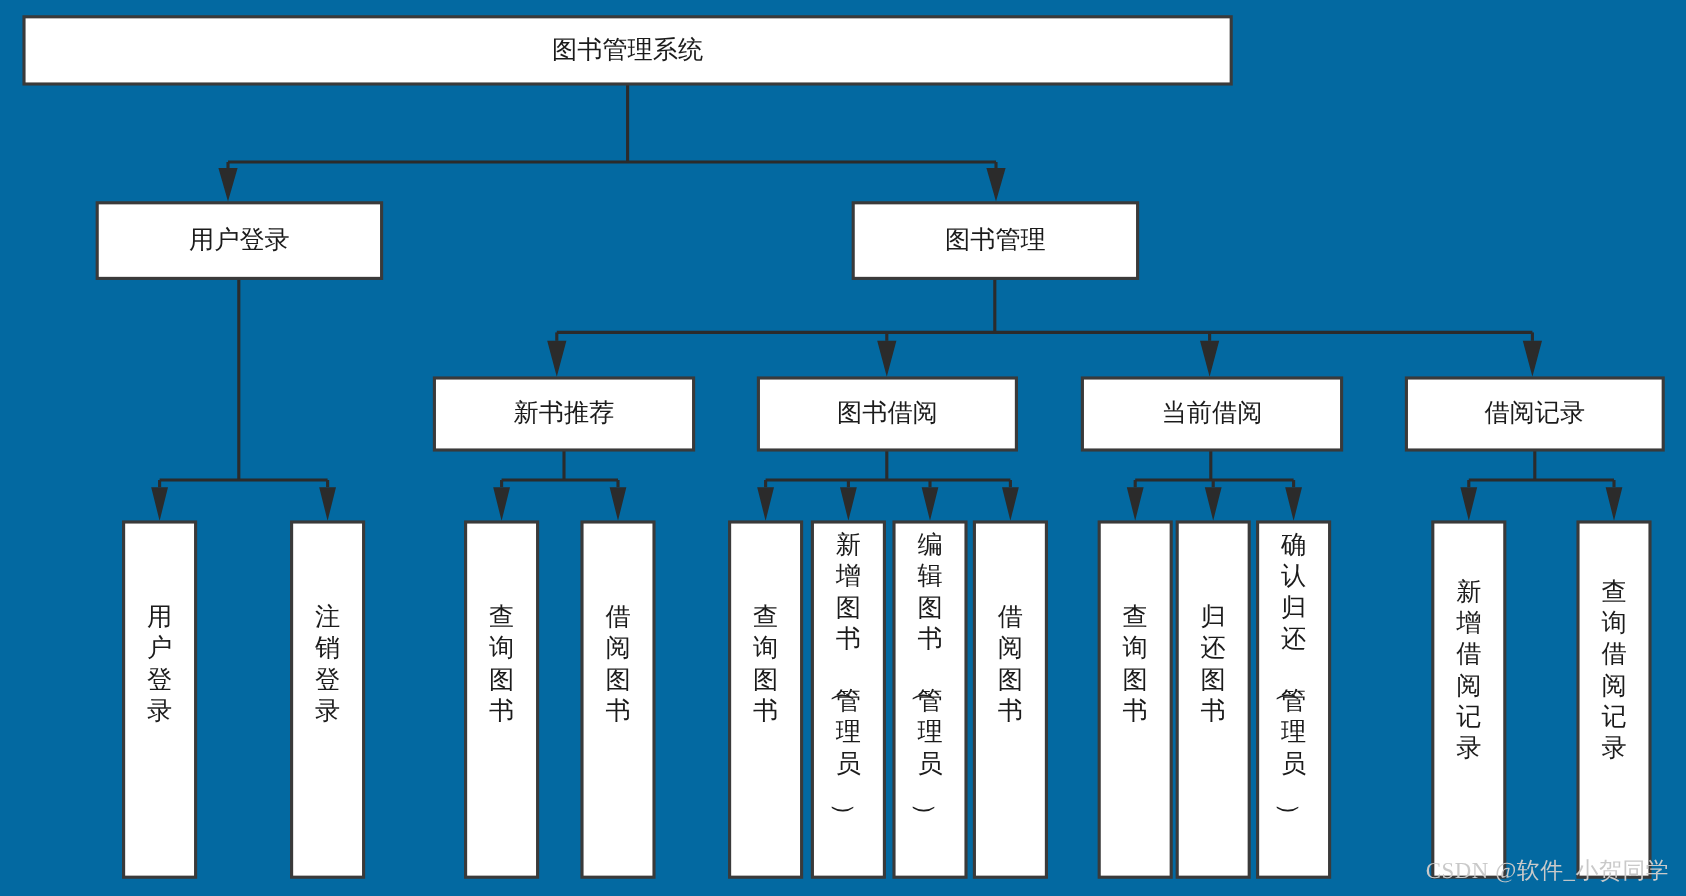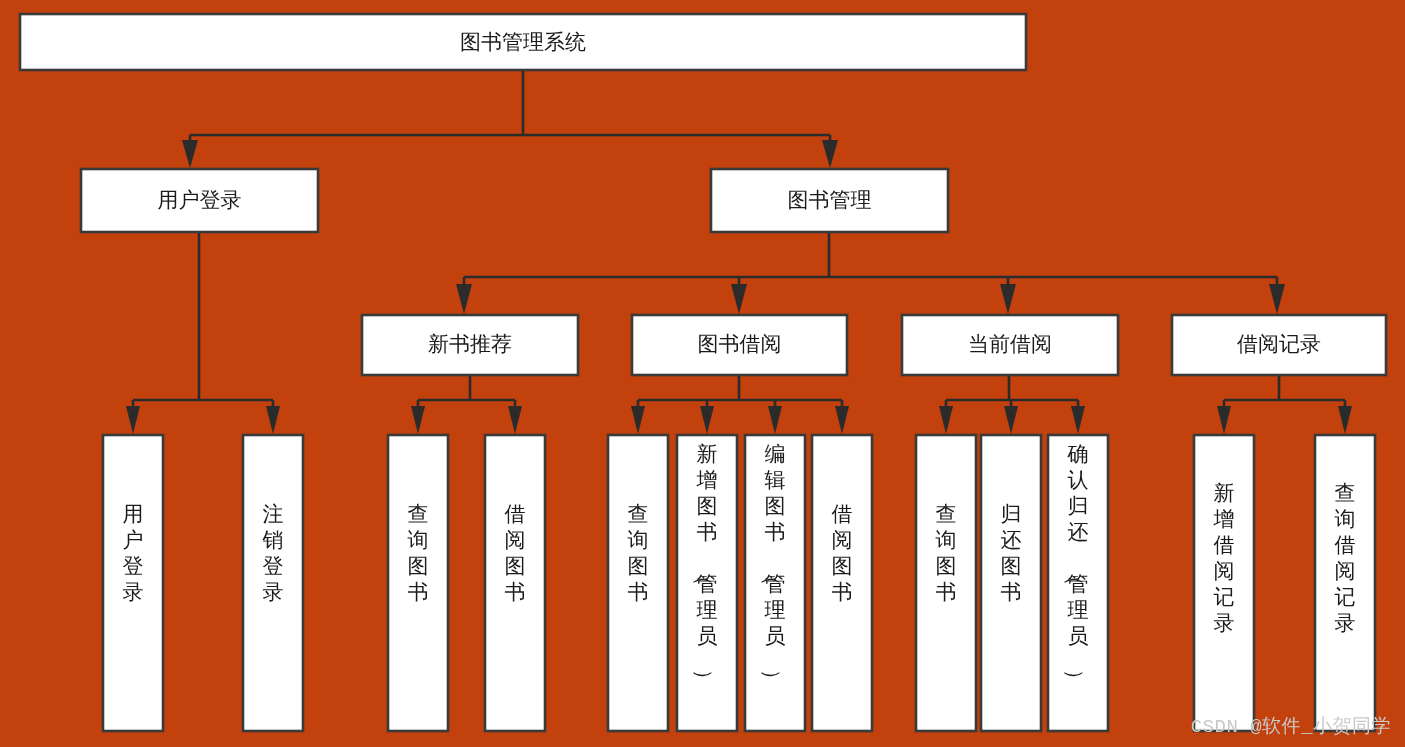--- a/index.html
+++ b/index.html
@@ -11,21 +11,21 @@
   body {
     width: 1405px;
     height: 747px;
     font-family: "Liberation Sans", "DejaVu Sans", sans-serif;
     overflow: hidden;
   }
   #diagram-root {
     position: relative;
     width: 1405px;
     height: 747px;
-    background: #c2410c;
+    background: #0369a1;
   }
   svg#tree-svg {
     position: absolute;
     top: 0;
     left: 0;
     width: 1405px;
     height: 747px;
     display: block;
   }
   .node-box {
@@ -58,21 +58,21 @@
   .node-label-v {
     font-family: "Liberation Sans", "DejaVu Sans", sans-serif;
     font-size: 21px;
     fill: #1b1b1b;
     text-anchor: middle;
   }
   .watermark-text {
     position: absolute;
     right: 14px;
     bottom: 8px;
-    font-family: Liberation Mono, monospace;
+    font-family: Liberation Serif, serif;
     font-size: 19px;
     color: #c9c9c9;
     letter-spacing: 0.5px;
     white-space: nowrap;
     pointer-events: none;
     user-select: none;
   }
 </style>
 </head>
 <body>

